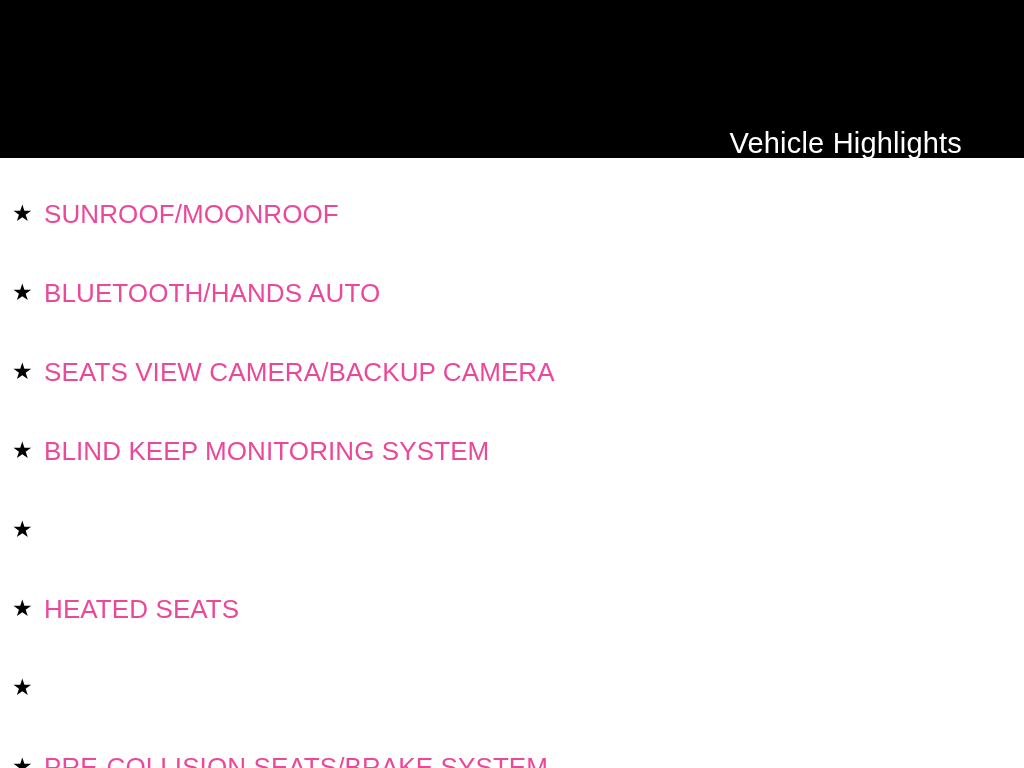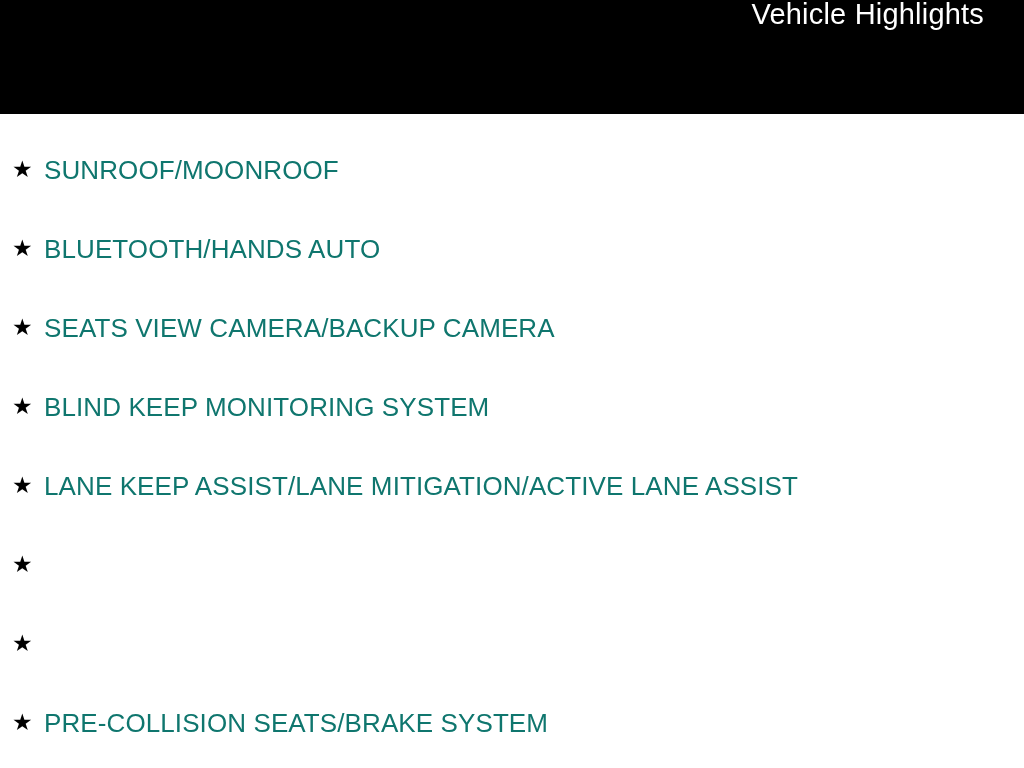--- a/index.html
+++ b/index.html
@@ -13,27 +13,27 @@
     font-family: "Liberation Sans", sans-serif;
     overflow: hidden;
   }
   .page {
     position: relative;
     width: 1024px;
     height: 768px;
     background: #ffffff;
   }
   .header-bar {
-    height: 114px;
+    height: 158px;
     background: #000000;
     display: flex;
-    align-items: flex-start;
+    align-items: flex-end;
     justify-content: flex-end;
     box-sizing: border-box;
-    padding-right: 40px;
+    padding-right: 62px;
   }
   .header-title {
     color: #ffffff;
     font-size: 29px;
     font-weight: normal;
     letter-spacing: 0.2px;
     line-height: 1;
   }
   .highlights-list {
     list-style: none;
@@ -50,21 +50,21 @@
   }
   .bullet-star {
     flex: 0 0 auto;
     width: 32px;
     color: #000000;
     font-size: 23px;
     line-height: 1;
     text-align: left;
   }
   .item-label {
-    color: #0f766e;
+    color: #ec4899;
     font-size: 26px;
     line-height: 1;
     letter-spacing: 0.1px;
     white-space: nowrap;
   }
 </style>
 </head>
 <body>
 
 <div class="page">
@@ -90,25 +90,25 @@
       <span class="item-label">SEATS VIEW CAMERA/BACKUP CAMERA</span>
     </li>
 
     <li class="highlight-item">
       <span class="bullet-star">★</span>
       <span class="item-label">BLIND KEEP MONITORING SYSTEM</span>
     </li>
 
     <li class="highlight-item">
       <span class="bullet-star">★</span>
-      <span class="item-label">LANE KEEP ASSIST/LANE MITIGATION/ACTIVE LANE ASSIST</span>
     </li>
 
     <li class="highlight-item">
       <span class="bullet-star">★</span>
+      <span class="item-label">HEATED SEATS</span>
     </li>
 
     <li class="highlight-item">
       <span class="bullet-star">★</span>
     </li>
 
     <li class="highlight-item">
       <span class="bullet-star">★</span>
       <span class="item-label">PRE-COLLISION SEATS/BRAKE SYSTEM</span>
     </li>

